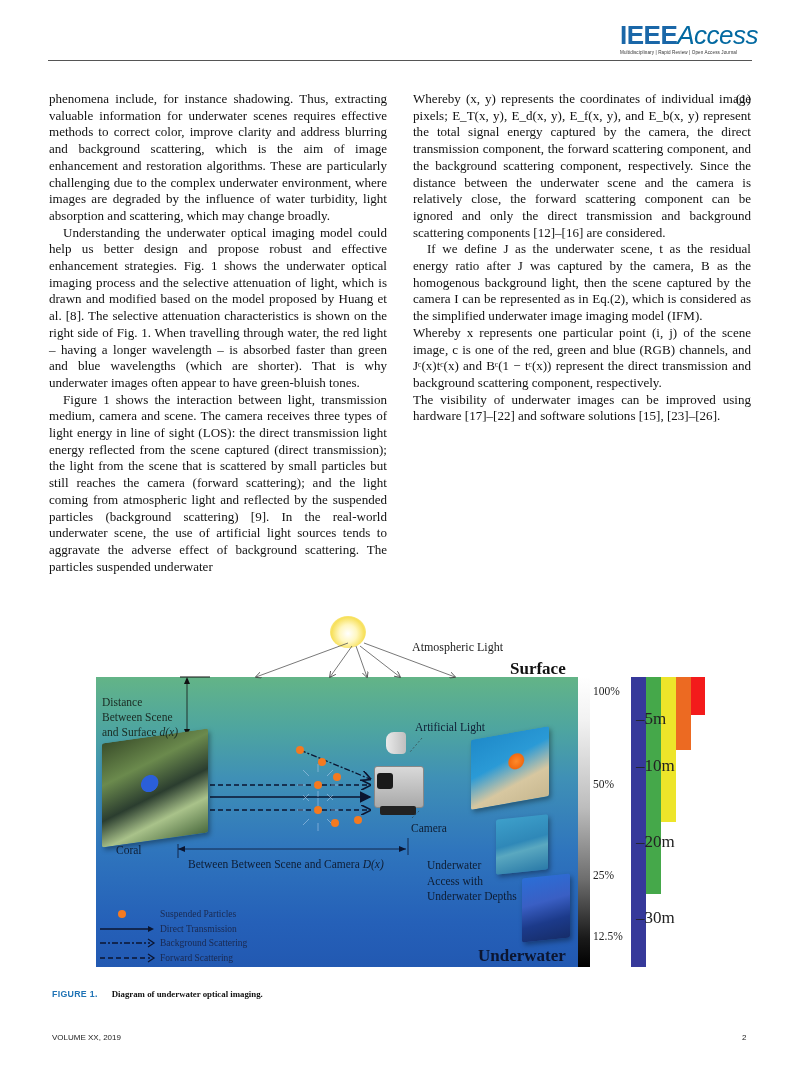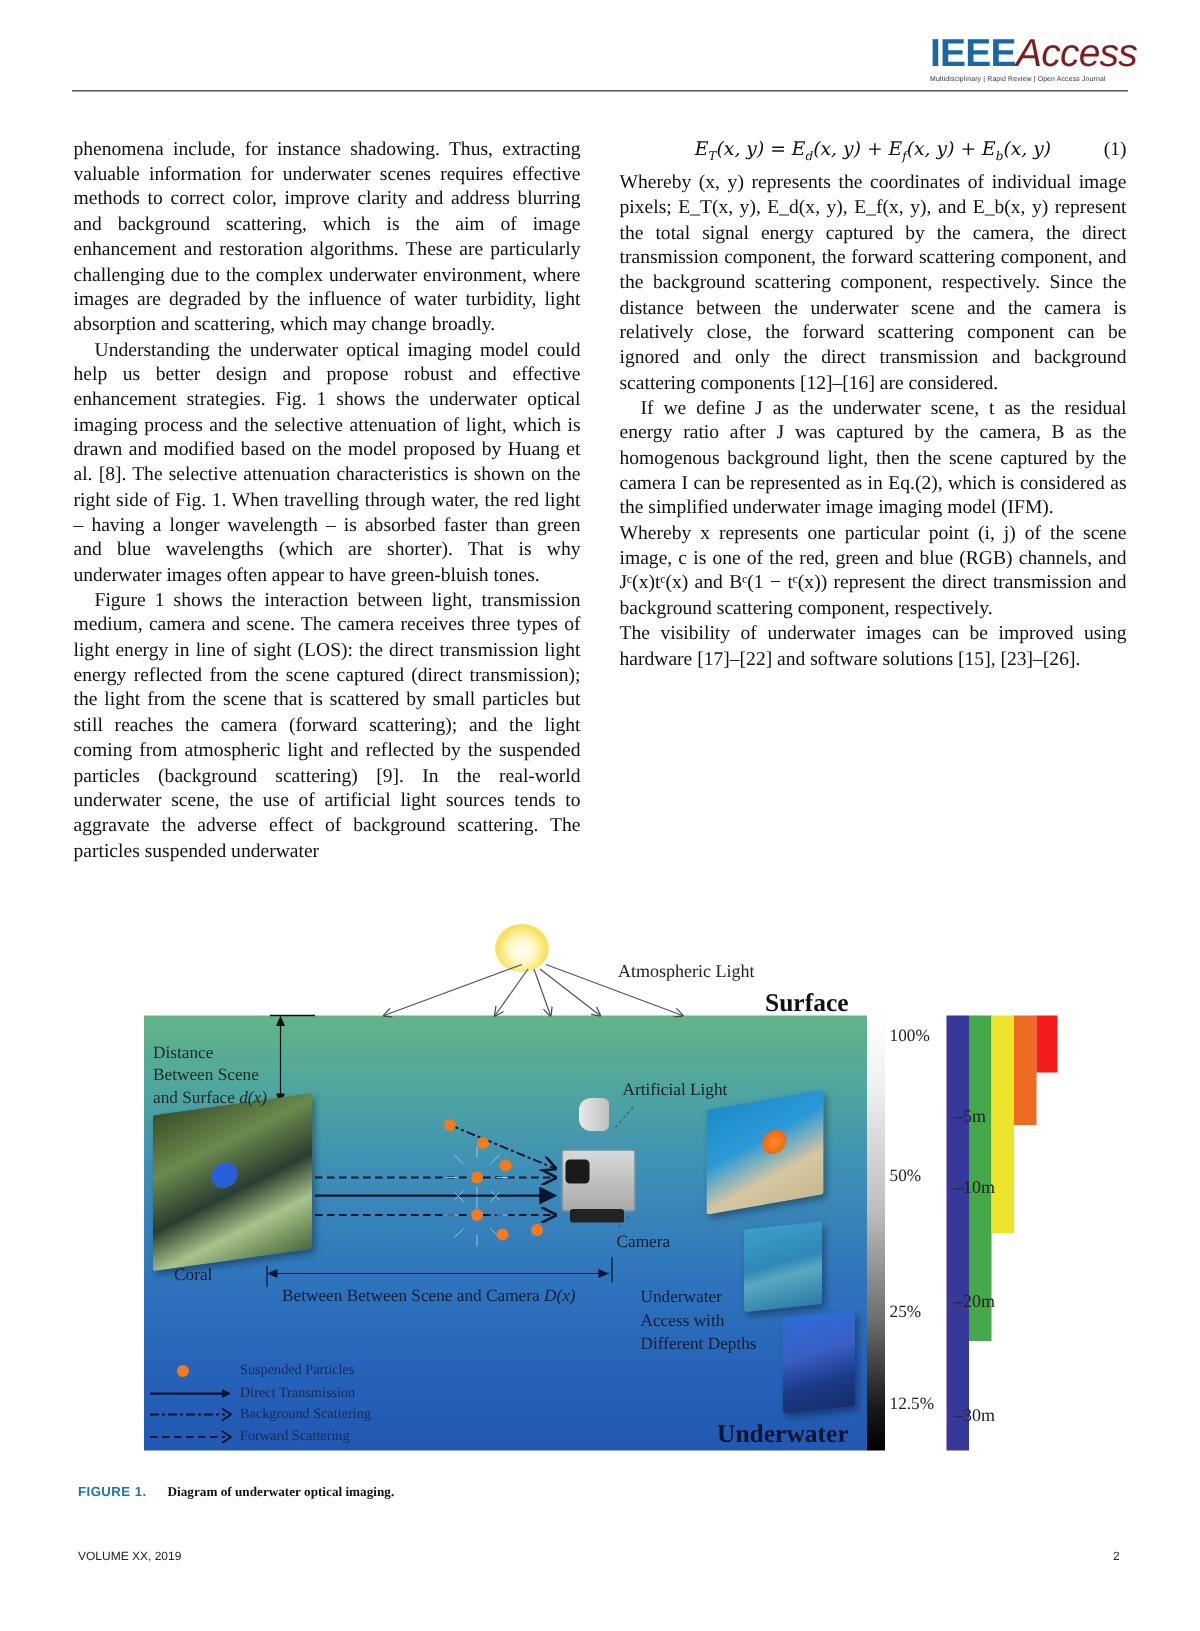--- a/index.html
+++ b/index.html
@@ -3,21 +3,21 @@
 <meta charset="utf-8">
 <style>
   html, body { margin: 0; padding: 0; background: #ffffff; }
   body { width: 800px; height: 1087px; position: relative; overflow: hidden; font-family: "Liberation Serif", serif; color: #111; }
   .abs { position: absolute; }
 
   
   .logo { left: 620px; top: 22px; width: 130px; }
   .logo-main { font-family: "Liberation Sans", sans-serif; font-size: 26px; line-height: 26px; color: #1f78b8; white-space: nowrap; letter-spacing: -0.5px; }
   .logo-main b { font-weight: 700; color: #1a67a8; }
-  .logo-main i { font-style: italic; font-weight: 400; color: #7f1d1d; }
+  .logo-main i { font-style: italic; font-weight: 400; color: #0369a1; }
   .logo-tag { font-family: "Liberation Sans", sans-serif; font-size: 4.6px; color: #333; margin-top: 2px; white-space: nowrap; letter-spacing: 0.1px; }
   .header-rule { left: 48px; top: 60px; width: 704px; height: 1px; background: #555; }
 
   
   .col { top: 91px; width: 338px; font-size: 13.05px; line-height: 16.7px; text-align: justify; }
   .col p { margin: 0; }
   .col .ind { text-indent: 14px; }
   .col-left { left: 49px; }
   .col-right { left: 413px; }
   .eq { text-align: center; position: relative; font-family: "DejaVu Serif", serif; font-style: italic; font-size: 12.5px; }
@@ -59,21 +59,21 @@
      transform: skewY(-10deg); }
   .photo-wreck { left: 496px; top: 817px; width: 52px; height: 55px;
      background: linear-gradient(170deg, #3d9fca 0%, #2f88b8 45%, #5aa8c0 60%, #2a7aa8 100%); transform: skewY(-6deg); }
   .photo-diver { left: 522px; top: 876px; width: 48px; height: 64px;
      background: linear-gradient(170deg, #2b6ed6 0%, #3a5fc4 40%, #1c3a8a 70%, #162d6a 100%); transform: skewY(-6deg); }
   .cam-light { left: 386px; top: 732px; width: 20px; height: 22px; background: linear-gradient(90deg, #eaeaea, #bfbfbf); border-radius: 8px 4px 4px 8px; }
   .cam-body { left: 374px; top: 766px; width: 48px; height: 40px; background: linear-gradient(180deg, #d9d9d9, #a9a9a9); border-radius: 3px; border: 1px solid #888; }
   .cam-lens { left: 377px; top: 773px; width: 16px; height: 16px; background: #1a1a1a; border-radius: 3px; }
   .cam-mount { left: 380px; top: 806px; width: 36px; height: 9px; background: #222; border-radius: 2px; }
   .dbar { position: absolute; }
-  .dlabel { position: absolute; font-family: "Liberation Serif", serif; font-size: 12px; color: #222; white-space: nowrap; margin-top: 28px; }
+  .dlabel { position: absolute; font-family: "Liberation Serif", serif; font-size: 17px; color: #222; white-space: nowrap; }
   .pct { position: absolute; font-family: "Liberation Serif", serif; font-size: 11.5px; color: #222; }
 
   .caption { left: 52px; top: 989px; font-size: 8.8px; white-space: nowrap; }
   .caption-num { font-family: "Liberation Sans", sans-serif; font-weight: 700; color: #1f73b5; letter-spacing: 0.3px; }
   .caption-txt { font-family: "Liberation Serif", serif; font-weight: 700; color: #111; margin-left: 14px; }
 
   .footer-left { left: 52px; top: 1033px; font-family: "Liberation Sans", sans-serif; font-size: 8px; color: #222; }
   .footer-right { left: 742px; top: 1033px; font-family: "Liberation Sans", sans-serif; font-size: 8px; color: #222; }
 </style>
 </head>
@@ -86,21 +86,20 @@
 <div class="abs header-rule"></div>
 
 <div class="abs col col-left">
   <p>phenomena include, for instance shadowing. Thus, extracting valuable information for underwater scenes requires effective methods to correct color, improve clarity and address blurring and background scattering, which is the aim of image enhancement and restoration algorithms. These are particularly challenging due to the complex underwater environment, where images are degraded by the influence of water turbidity, light absorption and scattering, which may change broadly.</p>
   <p class="ind">Understanding the underwater optical imaging model could help us better design and propose robust and effective enhancement strategies. Fig. 1 shows the underwater optical imaging process and the selective attenuation of light, which is drawn and modified based on the model proposed by Huang et al. [8]. The selective attenuation characteristics is shown on the right side of Fig. 1. When travelling through water, the red light – having a longer wavelength – is absorbed faster than green and blue wavelengths (which are shorter). That is why underwater images often appear to have green-bluish tones.</p>
   <p class="ind">Figure 1 shows the interaction between light, transmission medium, camera and scene. The camera receives three types of light energy in line of sight (LOS): the direct transmission light energy reflected from the scene captured (direct transmission); the light from the scene that is scattered by small particles but still reaches the camera (forward scattering); and the light coming from atmospheric light and reflected by the suspended particles (background scattering) [9]. In the real-world underwater scene, the use of artificial light sources tends to aggravate the adverse effect of background scattering. The particles suspended underwater</p>
 </div>
 
 <div class="abs col col-right">
   <div class="eq">
-    <span>E<sub style="font-size:8px">T</sub>(x, y) = E<sub style="font-size:8px">d</sub>(x, y) + E<sub style="font-size:8px">f</sub>(x, y) + E<sub style="font-size:8px">b</sub>(x, y)</span>
     <span class="num">(1)</span>
   </div>
   <p>Whereby (x, y) represents the coordinates of individual image pixels; E_T(x, y), E_d(x, y), E_f(x, y), and E_b(x, y) represent the total signal energy captured by the camera, the direct transmission component, the forward scattering component, and the background scattering component, respectively. Since the distance between the underwater scene and the camera is relatively close, the forward scattering component can be ignored and only the direct transmission and background scattering components [12]–[16] are considered.</p>
   <p class="ind">If we define J as the underwater scene, t as the residual energy ratio after J was captured by the camera, B as the homogenous background light, then the scene captured by the camera I can be represented as in Eq.(2), which is considered as the simplified underwater image imaging model (IFM).</p>
   <p>Whereby x represents one particular point (i, j) of the scene image, c is one of the red, green and blue (RGB) channels, and Jᶜ(x)tᶜ(x) and Bᶜ(1 − tᶜ(x)) represent the direct transmission and background scattering component, respectively.</p>
   <p>The visibility of underwater images can be improved using hardware [17]–[22] and software solutions [15], [23]–[26].</p>
 </div>
 
 <div class="abs figure">
   <div class="abs water"></div>
@@ -180,21 +179,21 @@
     <div>Between Scene</div>
     <div><span>and Surface </span><i>d(x)</i></div>
   </div>
   <span class="abs fig-text lbl-artificial">Artificial Light</span>
   <span class="abs fig-text lbl-camera">Camera</span>
   <span class="abs fig-text lbl-coral">Coral</span>
   <span class="abs fig-text lbl-dist-camera"><span>Between Between Scene and Camera </span><i>D(x)</i></span>
   <div class="abs fig-text lbl-depths">
     <div>Underwater</div>
     <div>Access with</div>
-    <div>Different Depths</div>
+    <div>Underwater Depths</div>
   </div>
 
   <div class="abs legend">
     <div class="legend-row">
       <div class="legend-sym"><svg width="60" height="14">
             <circle cx="22" cy="7" r="4" fill="#f47a20"></circle>
           </svg></div>
       <span class="legend-label">Suspended Particles</span>
     </div>
     <div class="legend-row">

